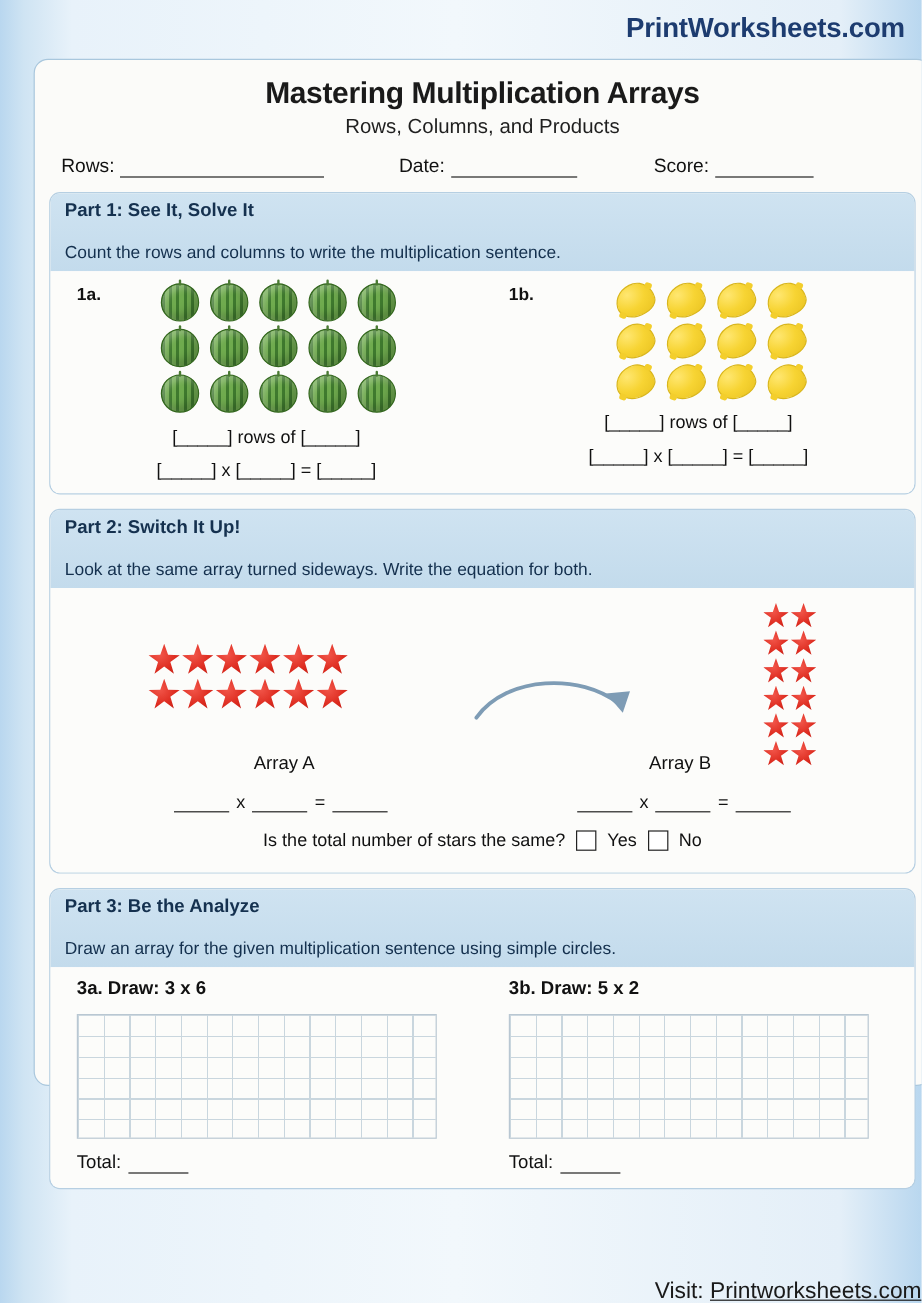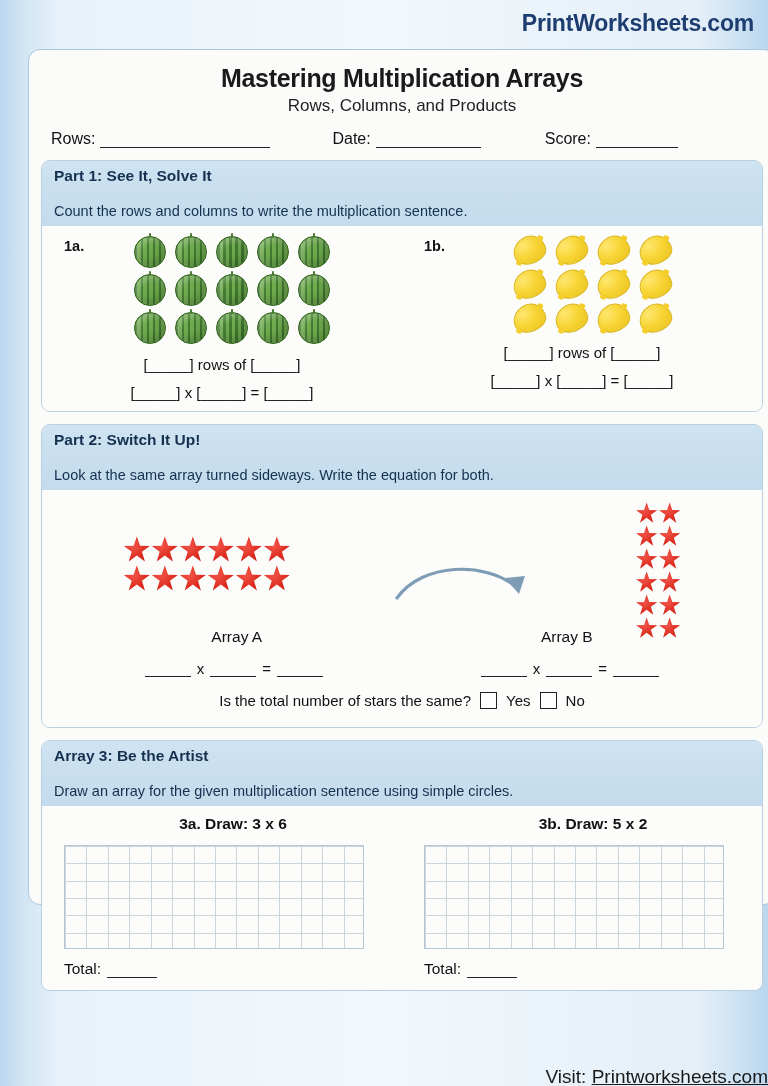--- a/index.html
+++ b/index.html
@@ -246,21 +246,21 @@
   }
   .cbox {
     width: 17px; height: 17px;
     border: 1.6px solid #222;
     background: #fff;
     display: inline-block;
   }
 
   
   .p3-body { padding: 9px 0 8px 0; }
-  .p3-row { display: flex; text-align: center; }
+  .p3-row { display: flex; }
   .p3-col { width: 50%; padding-left: 22px; }
   .draw-label {
     font-size: 15.5px;
     font-weight: bold;
     color: #111;
     margin-bottom: 12px;
   }
   .draw-box {
     width: 300px;
     height: 104px;
@@ -476,21 +476,21 @@
         <span>Yes</span>
         <span class="cbox"></span>
         <span>No</span>
       </div>
 
     </div>
   </div>
 
   <div class="part">
     <div class="part-head">
-      <div class="h1">Array 3: Be the Artist</div>
+      <div class="h1">Part 3: Be the Analyze</div>
       <div class="h2">Draw an array for the given multiplication sentence using simple circles.</div>
     </div>
     <div class="part-body p3-body">
       <div class="p3-row">
 
         <div class="p3-col">
           <div class="draw-label">3a. Draw: 3 x 6</div>
           <div class="draw-box"></div>
           <div class="total-line">
             <span>Total:</span>

